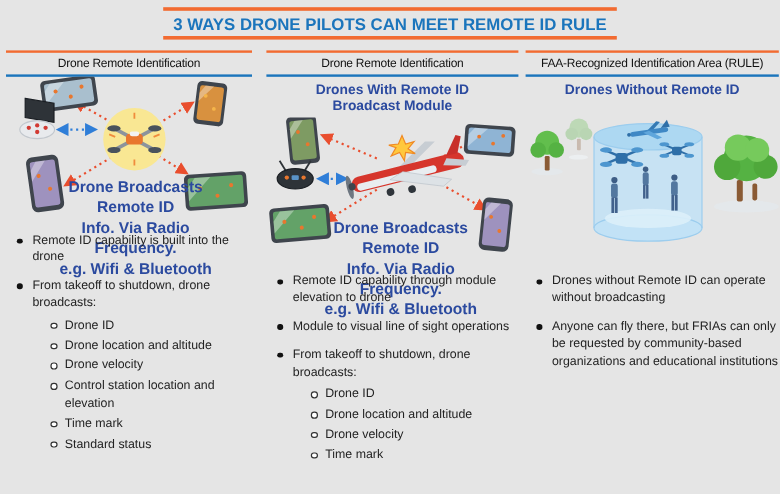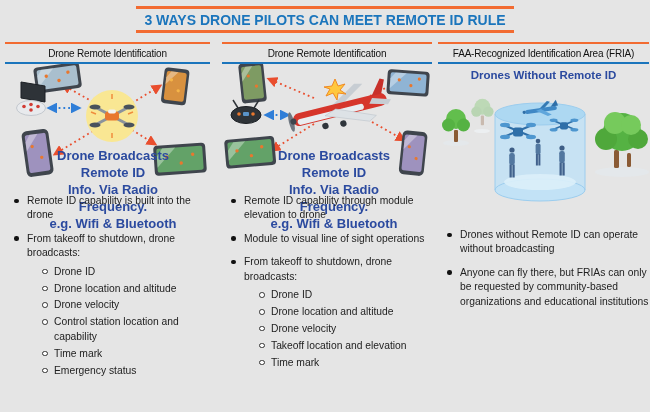--- a/index.html
+++ b/index.html
@@ -132,30 +132,32 @@
 Info. Via Radio Frequency.
 e.g. Wifi &amp; Bluetooth</div>
     </div>
     <ul class="bullets">
       <li><span>Remote ID capability is built into the drone</span></li>
       <li><span>From takeoff to shutdown, drone broadcasts:</span>
         <ul class="subs">
           <li>Drone ID</li>
           <li>Drone location and altitude</li>
           <li>Drone velocity</li>
-          <li>Control station location and capability</li>
+          <li>Control station location and elevation</li>
           <li>Time mark</li>
-          <li>Emergency status</li>
+          <li>Standard status</li>
         </ul>
       </li>
     </ul>
   </section>
 
   <section class="col col2">
     <div class="col-header">Drone Remote Identification</div>
+    <div class="col-subtitle">Drones With Remote ID
+Broadcast Module</div>
     <div class="graphic">
       <svg width="210" height="122" viewBox="0 0 210 122">
         <defs>
           <marker id="ar2" markerWidth="6" markerHeight="6" refX="4.5" refY="3" orient="auto">
             <path d="M0,0 L6,3 L0,6 Z" fill="#E94E2E"></path>
           </marker>
           <marker id="ab2" markerWidth="6" markerHeight="6" refX="4.5" refY="3" orient="auto-start-reverse">
             <path d="M0,0 L6,3 L0,6 Z" fill="#2F7ED8"></path>
           </marker>
         </defs>
@@ -229,29 +231,28 @@
 e.g. Wifi &amp; Bluetooth</div>
     </div>
     <ul class="bullets">
       <li><span>Remote ID capability through module elevation to drone</span></li>
       <li><span>Module to visual line of sight operations</span></li>
       <li><span>From takeoff to shutdown, drone broadcasts:</span>
         <ul class="subs">
           <li>Drone ID</li>
           <li>Drone location and altitude</li>
           <li>Drone velocity</li>
-          <li>Takeoff location and elevation</li>
           <li>Time mark</li>
         </ul>
       </li>
     </ul>
   </section>
 
   <section class="col col3">
-    <div class="col-header">FAA-Recognized Identification Area (FRIA)</div>
+    <div class="col-header">FAA-Recognized Identification Area (RULE)</div>
     <div class="col-subtitle">Drones Without Remote ID</div>
     <div class="graphic">
       <svg width="211" height="118" viewBox="0 0 211 118">
 
         <ellipse cx="18" cy="45" rx="13" ry="3" fill="#E4E8EB"></ellipse>
         <ellipse cx="44" cy="33" rx="8" ry="2" fill="#ECEFF1"></ellipse>
         <ellipse cx="184" cy="74" rx="27" ry="5" fill="#E4E8EB"></ellipse>
 
         <g>
           <rect x="16" y="32" width="4" height="12" rx="1" fill="#8A5A34"></rect>

